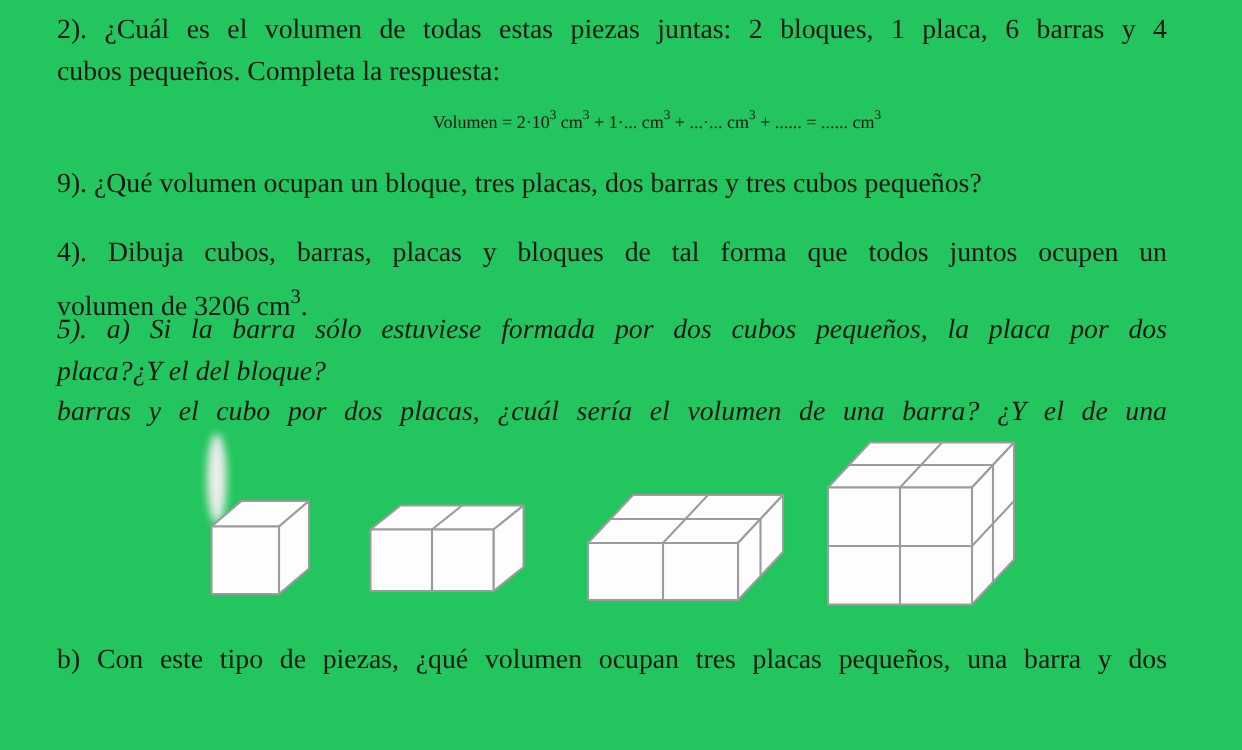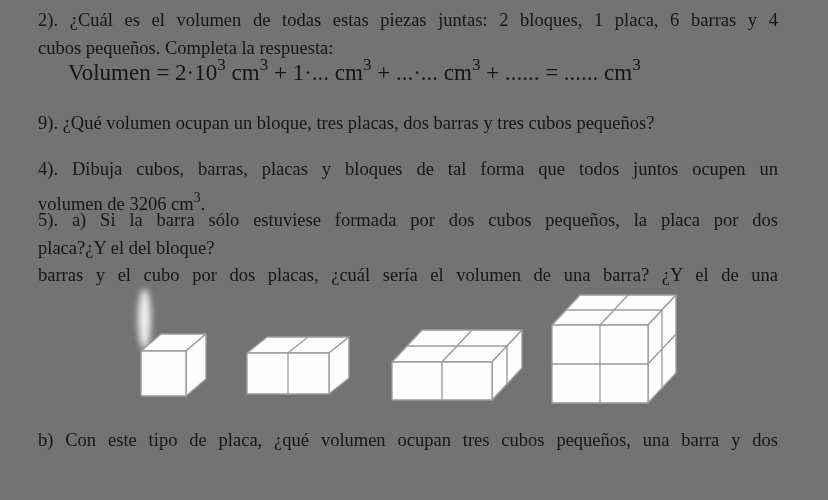--- a/index.html
+++ b/index.html
@@ -1,36 +1,36 @@
 <!DOCTYPE html>
 <html><head>
 <meta charset="utf-8">
 <style>
   html, body { margin: 0; padding: 0; background: #ffffff; }
   .page {
     position: relative;
     width: 828px;
     height: 500px;
-    background: #737373;
+    background: #22c55e;
     overflow: hidden;
     font-family: "Liberation Serif", "DejaVu Serif", serif;
     color: #161616;
     font-size: 18.5px;
   }
   .para { position: absolute; left: 38px; width: 740px; }
   .line { white-space: nowrap; text-align: justify; text-align-last: justify; }
   .line.natural { text-align: left; text-align-last: left; white-space: normal; }
   .q2    { top: 6px;   line-height: 28px; }
-  .formula-wrap { position: absolute; left: 68px; top: 56px; width: 740px;
-                  font-size: 23px; }
+  .formula-wrap { position: absolute; left: 68px; top: 72px; width: 740px;
+                  text-align: center; font-size: 12px; }
   .formula-wrap sup { font-size: 0.74em; position: relative; top: -1px; }
   .q3    { top: 110px; line-height: 26px; }
   .q4    { top: 143px; line-height: 30px; margin-top: 11px; }
   .q4 sup { font-size: 0.74em; position: relative; top: -1px; }
-  .q5a   { top: 207px; line-height: 27.5px; }
+  .q5a   { top: 207px; line-height: 27.5px; font-style: italic; }
   .q5b   { top: 426px; line-height: 28px; }
   .figures-svg { position: absolute; left: 0; top: 0; width: 828px; height: 500px; }
   .figures-svg polygon, .figures-svg line {
     fill: #fdfdfd; stroke: #9c9c9c; stroke-width: 1.4;
     stroke-linejoin: round; stroke-linecap: round;
   }
   .figures-svg line { fill: none; }
   .smudge { position: absolute; left: 138px; top: 289px; width: 13px; height: 60px;
             background: #ededed; border-radius: 50%; filter: blur(3px); }
 </style>
@@ -95,16 +95,16 @@
     <div class="line natural">volumen de 3206 cm<sup>3</sup>.</div>
   </div>
 
   <div class="para q5a">
     <div class="line">5). a) Si la barra sólo estuviese formada por dos cubos pequeños, la placa por dos</div>
     <div class="line natural">placa?¿Y el del bloque?</div>
     <div class="line">barras y el cubo por dos placas, ¿cuál sería el volumen de una barra? ¿Y el de una</div>
   </div>
 
   <div class="para q5b">
-    <div class="line">b) Con este tipo de placa, ¿qué volumen ocupan tres cubos pequeños, una barra y dos</div>
+    <div class="line">b) Con este tipo de piezas, ¿qué volumen ocupan tres placas pequeños, una barra y dos</div>
   </div>
 
 </div>
 
 </body></html>

